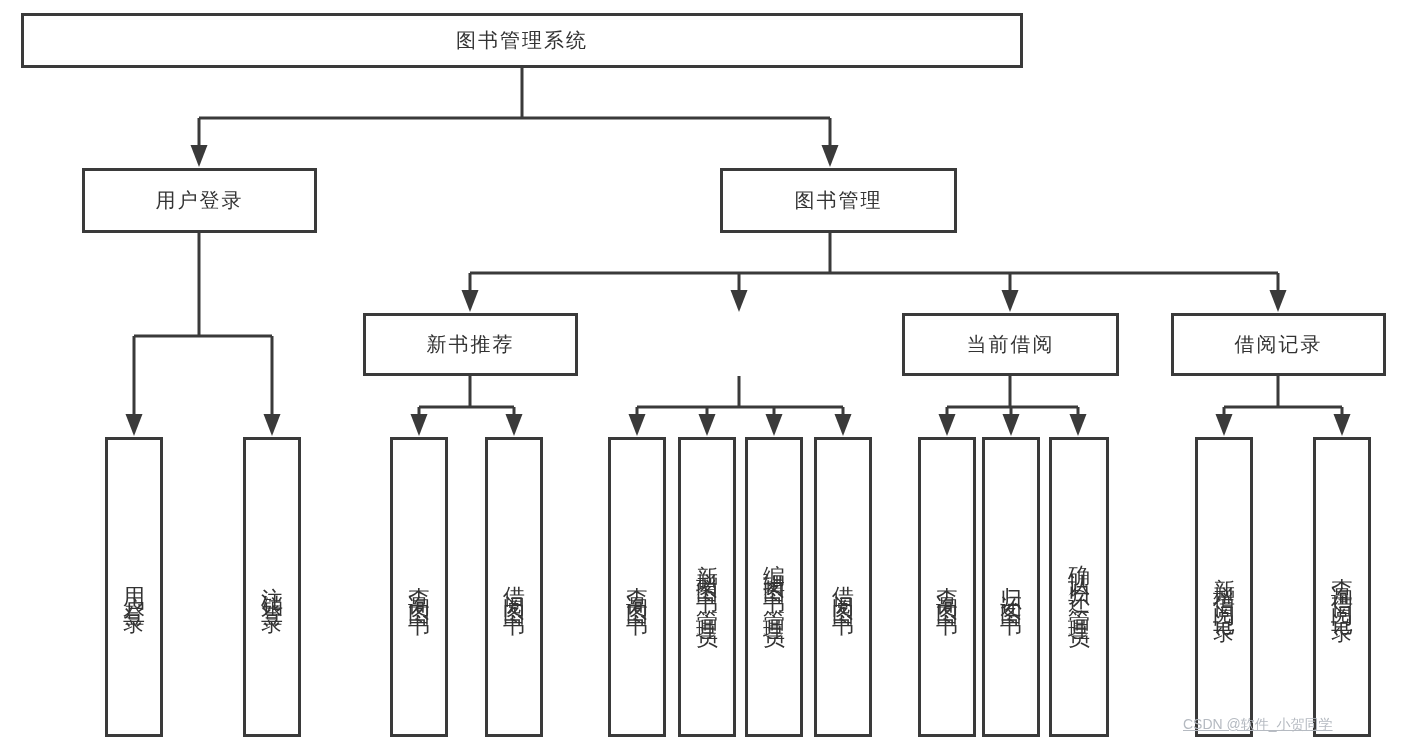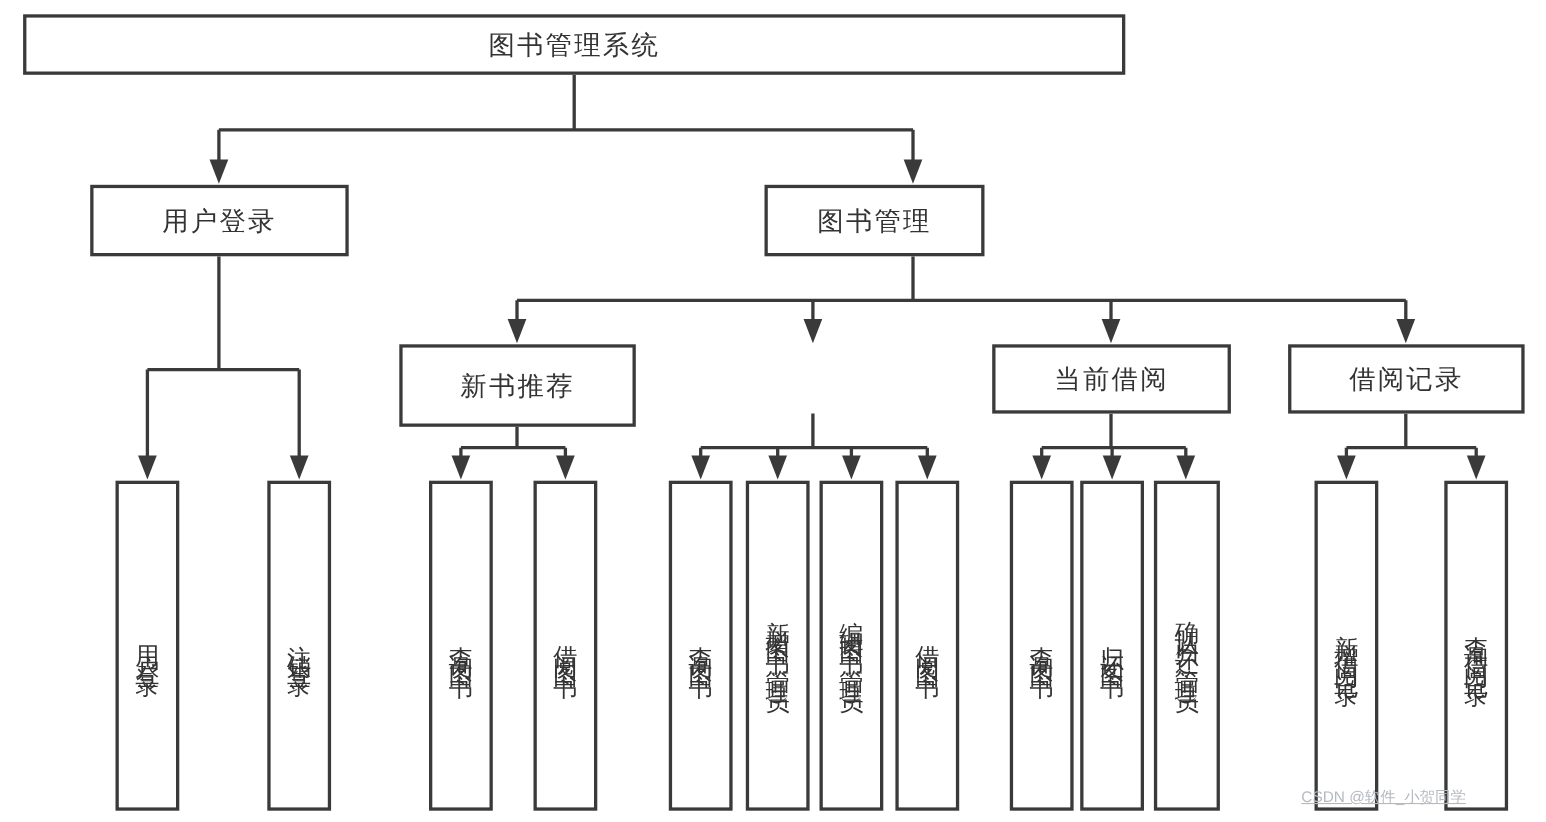--- a/index.html
+++ b/index.html
@@ -19,21 +19,21 @@
   .connectors{position:absolute;left:0;top:0;z-index:0;}
   .connectors .stroke{stroke:var(--line);stroke-width:3;fill:none;}
   .connectors .head{fill:var(--line);stroke:none;}
   .hbox{
     position:absolute;
     box-sizing:border-box;
     border:3px solid var(--line);
     background:#fff;
     display:flex;align-items:center;justify-content:center;
     color:var(--text);
-    font-size:24px;letter-spacing:2px;
+    font-size:20px;letter-spacing:2px;
     z-index:1;
     white-space:nowrap;
   }
   .vbox{
     position:absolute;
     box-sizing:border-box;
     border:3px solid var(--line);
     background:#fff;
     display:flex;align-items:center;justify-content:center;
     z-index:1;
@@ -100,25 +100,25 @@
     <polygon class="head" points="1333.5,414 1350.5,414 1342,436"></polygon>
   </svg>
 
   <div class="hbox" style="left:21px;top:13px;width:1002px;height:55px">
     <span>图书管理系统</span>
   </div>
 
   <div class="hbox" style="left:82px;top:168px;width:235px;height:65px">
     <span>用户登录</span>
   </div>
-  <div class="hbox" style="left:695px;top:168px;width:200px;height:65px">
+  <div class="hbox" style="left:720px;top:168px;width:237px;height:65px">
     <span>图书管理</span>
   </div>
 
-  <div class="hbox" style="left:363px;top:313px;width:215px;height:75px">
+  <div class="hbox" style="left:363px;top:313px;width:215px;height:63px">
     <span>新书推荐</span>
   </div>
   <div class="hbox" style="left:902px;top:313px;width:217px;height:63px">
     <span>当前借阅</span>
   </div>
   <div class="hbox" style="left:1171px;top:313px;width:215px;height:63px">
     <span>借阅记录</span>
   </div>
 
   <div class="vbox" style="left:105px">

